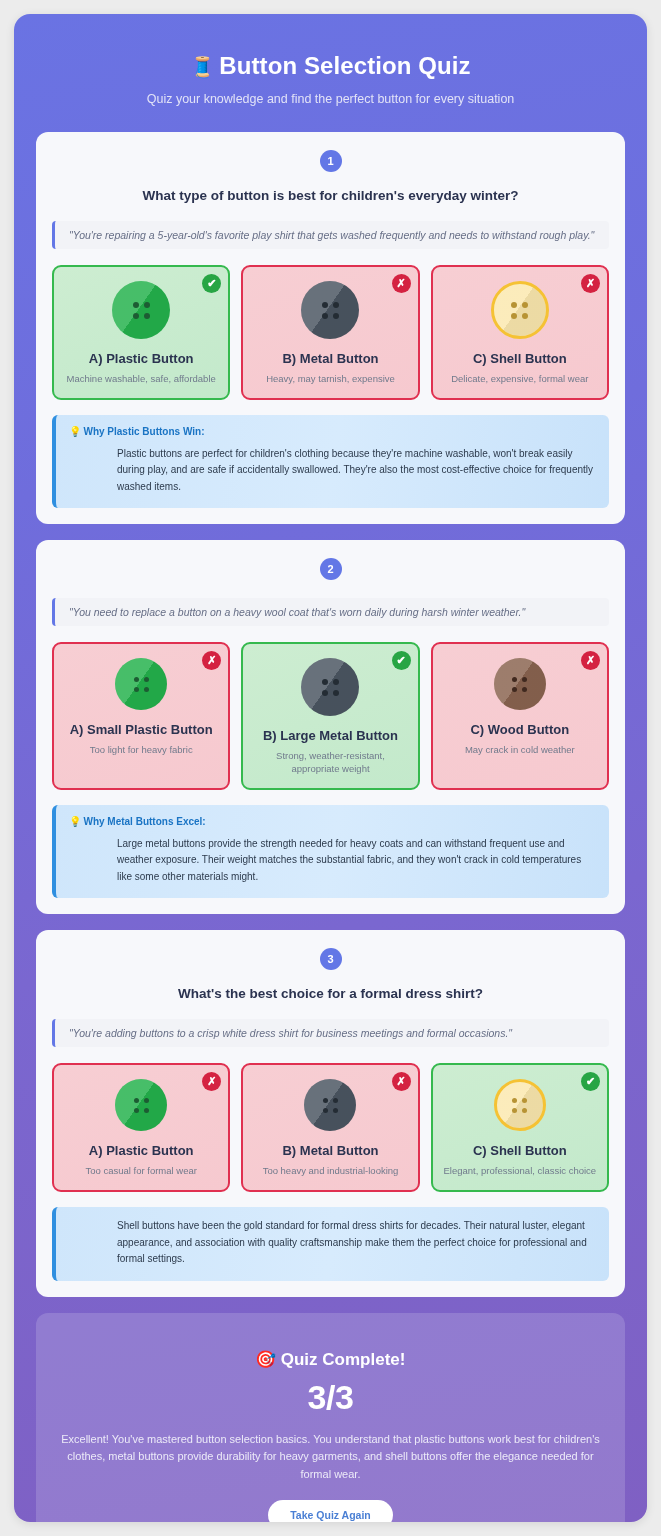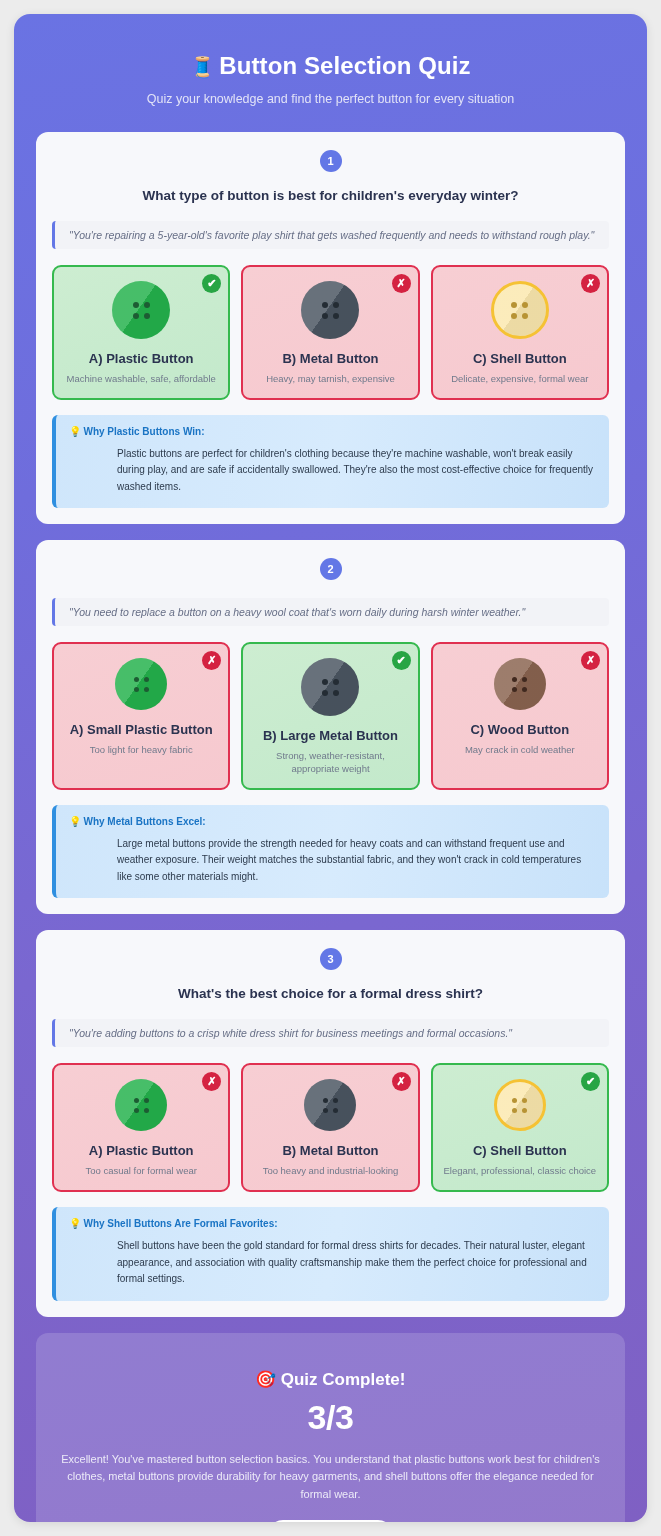--- a/index.html
+++ b/index.html
@@ -375,21 +375,20 @@
                   <i style="width: 5px; height: 5px;"></i>
                   <i style="width: 5px; height: 5px;"></i>
                   <i style="width: 5px; height: 5px;"></i>
                 </div>
               </div>
               <div class="option-label">C) Shell Button</div>
               <div class="option-desc">Elegant, professional, classic choice</div>
             </div>
           </div>
           <div class="explanation">
-            <div class="exp-title"><span class="emoji">💡</span><span>Why Shell Buttons Are Formal Favorites:</span></div>
             <div class="exp-body">Shell buttons have been the gold standard for formal dress shirts for decades. Their natural luster, elegant appearance, and association with quality craftsmanship make them the perfect choice for professional and formal settings.</div>
           </div>
         </div>
       </div>
 
     <div class="completion">
       <div class="complete-title">
         <span class="emoji">🎯</span><span>Quiz Complete!</span>
       </div>
       <div class="score">3/3</div>

